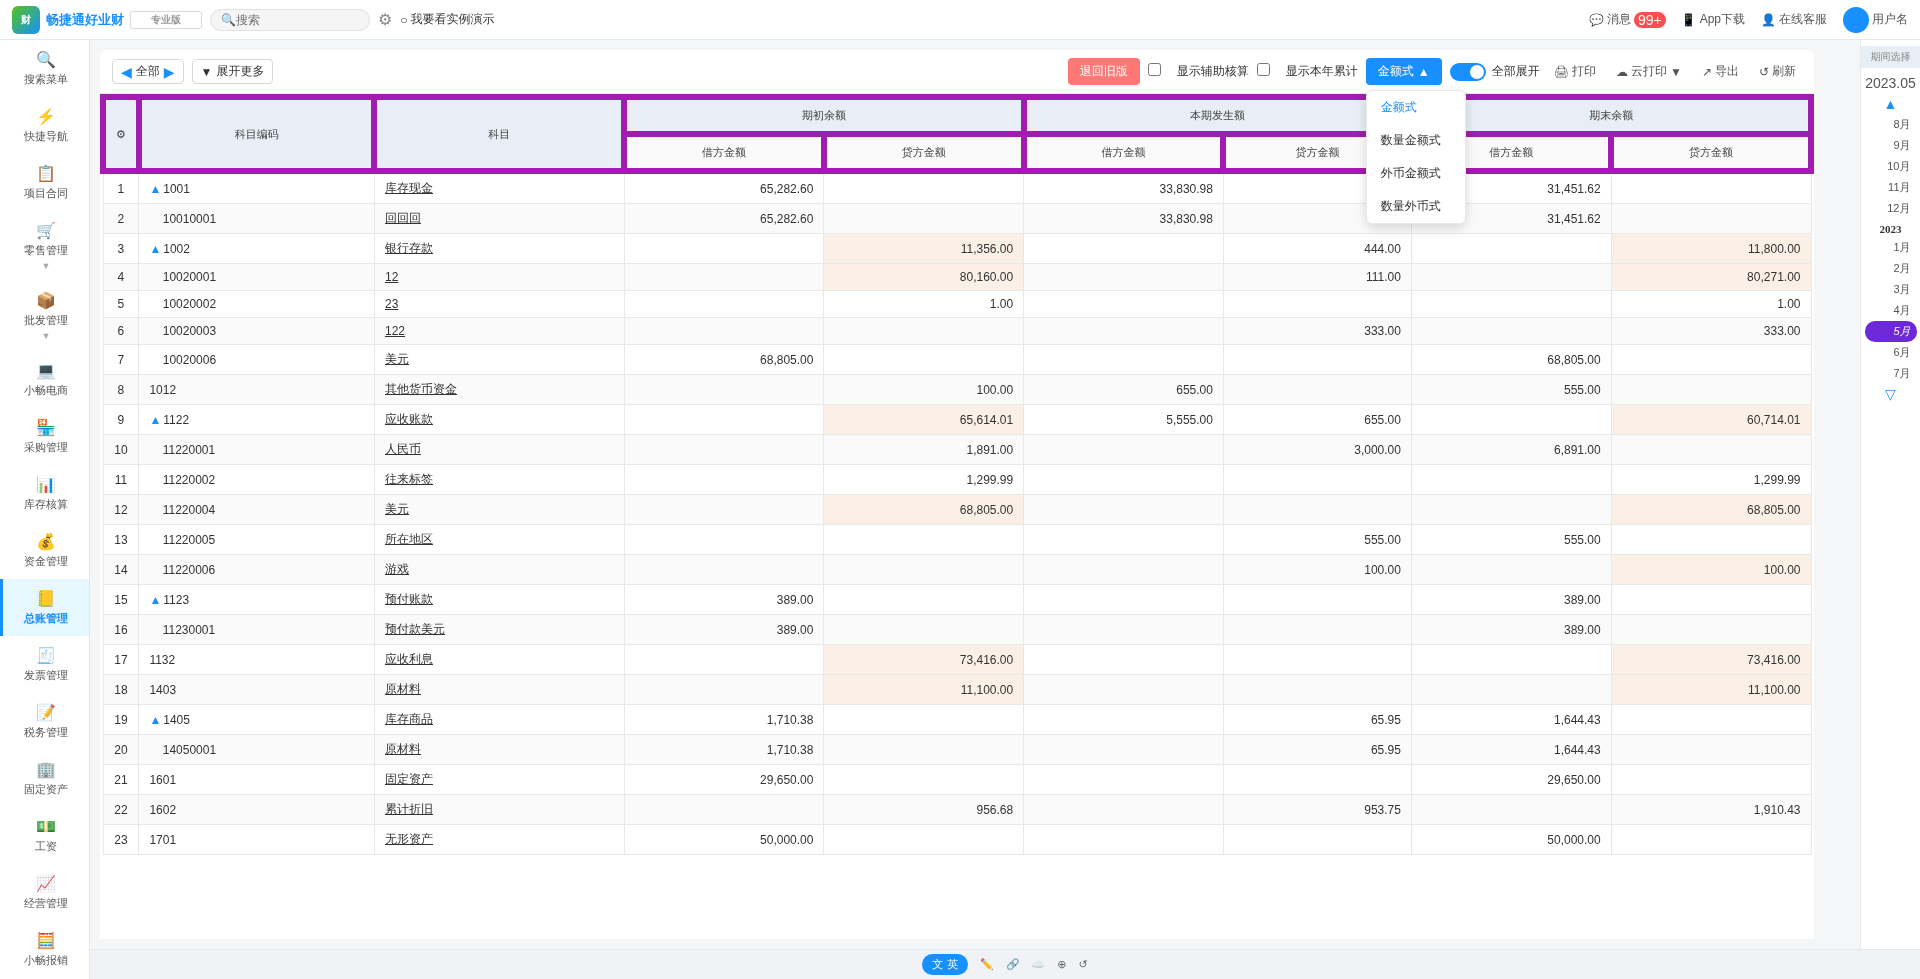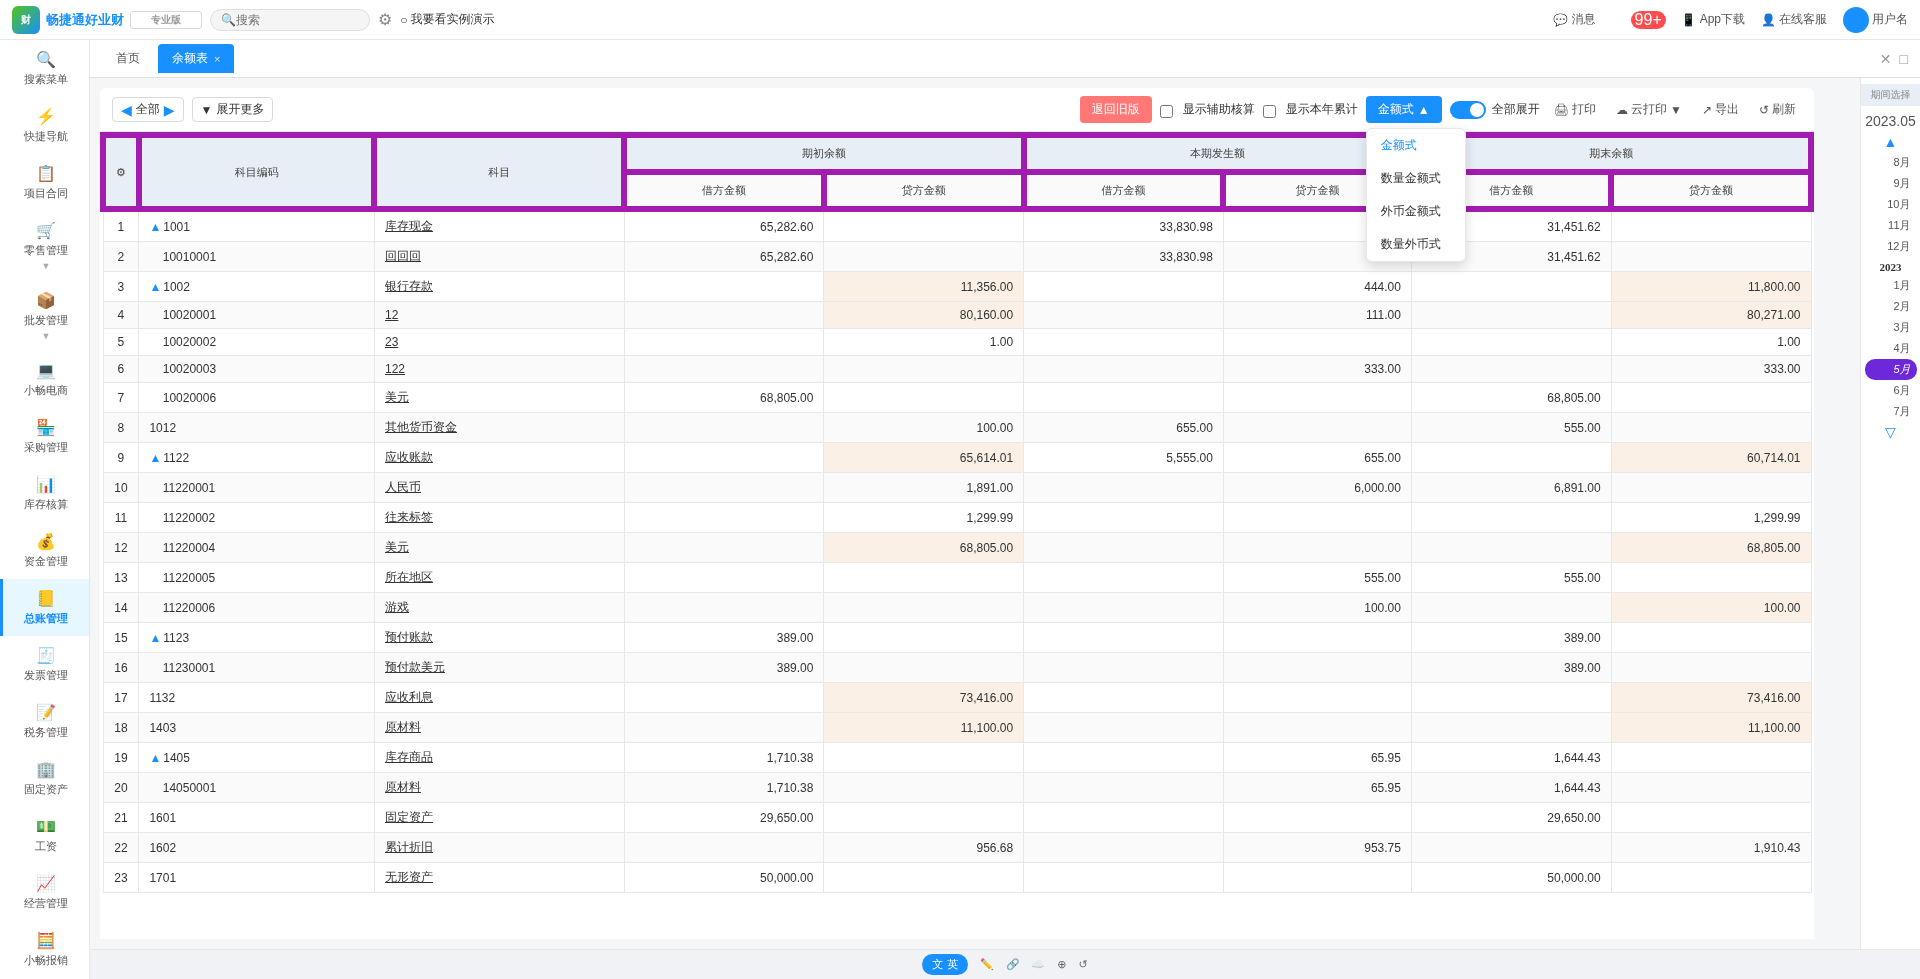--- a/index.html
+++ b/index.html
@@ -7,21 +7,21 @@
 
     
     .top-bar { display: flex; align-items: center; background: #fff; height: 40px; padding: 0 12px; border-bottom: 1px solid #e8e8e8; justify-content: space-between; }
     .top-bar-left { display: flex; align-items: center; gap: 8px; }
     .app-logo { display: flex; align-items: center; gap: 6px; color: #1890ff; font-weight: bold; font-size: 13px; }
     .app-logo .logo-icon { width: 28px; height: 28px; background: linear-gradient(135deg, #52c41a, #1890ff); border-radius: 6px; display: flex; align-items: center; justify-content: center; color: #fff; font-size: 10px; }
     .version-badge { font-size: 10px; color: #999; border: 1px solid #d9d9d9; padding: 1px 20px; border-radius: 3px; }
     .search-bar { display: flex; align-items: center; background: #f5f5f5; border: 1px solid #e0e0e0; border-radius: 16px; padding: 3px 10px; width: 160px; }
     .search-bar input { border: none; background: transparent; font-size: 12px; outline: none; width: 120px; }
     .top-bar-right { display: flex; align-items: center; gap: 16px; font-size: 12px; color: #555; }
-    .top-bar-right .badge { background: #ff4d4f; color: #fff; border-radius: 10px; font-size: 16px; padding: 0 4px; min-width: 18px; text-align: center; margin-left: 32px; }
+    .top-bar-right .badge { background: #ff4d4f; color: #fff; border-radius: 10px; font-size: 14px; padding: 0 4px; min-width: 18px; text-align: center; }
     .top-btn { display: flex; align-items: center; gap: 3px; cursor: pointer; }
     .avatar { width: 26px; height: 26px; background: #1890ff; border-radius: 50%; display: inline-block; }
 
     
     .main-layout { display: flex; height: calc(979px - 40px); }
 
     
     .sidebar { width: 90px; background: #fff; border-right: 1px solid #e8e8e8; display: flex; flex-direction: column; overflow-y: auto; }
     .sidebar-item { display: flex; flex-direction: column; align-items: center; padding: 10px 4px; cursor: pointer; font-size: 11px; color: #555; gap: 3px; border-left: 3px solid transparent; }
     .sidebar-item.active { background: #e6f7ff; color: #1890ff; border-left-color: #1890ff; font-weight: bold; }
@@ -41,21 +41,21 @@
     .inner-content { flex: 1; display: flex; overflow: hidden; }
     .main-panel { flex: 1; display: flex; flex-direction: column; overflow: hidden; padding: 10px; }
 
     
     .toolbar { display: flex; align-items: center; gap: 8px; background: #fff; padding: 8px 12px; border-radius: 6px 6px 0 0; border-bottom: 1px solid #e8e8e8; flex-wrap: wrap; }
     .filter-tag { display: flex; align-items: center; gap: 4px; background: #fff; border: 1px solid #d9d9d9; border-radius: 4px; padding: 3px 8px; font-size: 12px; cursor: pointer; }
     .filter-tag .arrow { color: #1890ff; font-size: 14px; }
     .expand-btn { display: flex; align-items: center; gap: 4px; border: 1px solid #d9d9d9; border-radius: 4px; padding: 3px 8px; font-size: 12px; cursor: pointer; background: #fff; }
     .toolbar-right { margin-left: auto; display: flex; align-items: center; gap: 8px; }
     .btn-back { background: #ff7875; color: #fff; border: none; border-radius: 4px; padding: 5px 12px; font-size: 12px; cursor: pointer; }
-    .checkbox-label { display: flex; align-items: flex-end; gap: 10px; font-size: 12px; cursor: pointer; }
+    .checkbox-label { display: flex; align-items: flex-start; gap: 16px; font-size: 12px; cursor: pointer; }
     .btn-style { position: relative; background: #1890ff; color: #fff; border: none; border-radius: 4px; padding: 5px 12px; font-size: 12px; cursor: pointer; display: flex; align-items: center; gap: 4px; }
     .toggle-btn { display: flex; align-items: center; gap: 6px; font-size: 12px; font-family: Liberation Serif, serif; }
     .toggle { width: 36px; height: 18px; background: #1890ff; border-radius: 9px; position: relative; cursor: pointer; }
     .toggle::after { content: ''; position: absolute; top: 2px; right: 2px; width: 14px; height: 14px; background: #fff; border-radius: 50%; }
     .icon-btn { display: flex; align-items: center; gap: 3px; font-size: 12px; color: #555; cursor: pointer; padding: 3px 6px; border-radius: 4px; }
 
     
     .dropdown-menu { position: absolute; top: 32px; left: 0; background: #fff; border: 1px solid #e8e8e8; border-radius: 6px; box-shadow: 0 4px 12px rgba(0,0,0,0.15); z-index: 1000; min-width: 100px; }
     .dropdown-item { padding: 8px 14px; font-size: 12px; cursor: pointer; white-space: nowrap; }
     .dropdown-item.active { color: #1890ff; }
@@ -203,31 +203,20 @@
     </div>
     <div class="sidebar-item">
       
       
     </div>
 
   </div>
 
   <div class="content">
 
-    <div class="tab-bar">
-      <span class="tab-home">首页</span>
-      <div class="tab">
-        <span>余额表</span>
-        <span class="tab-close">×</span>
-      </div>
-      <div class="tab-actions">
-        <span>✕</span>
-        <span>□</span>
-      </div>
-    </div>
 
     <div class="inner-content">
       <div class="main-panel">
 
         <div class="toolbar">
           <div class="filter-tag">
             <span class="arrow">◀</span>
             <span>全部</span>
             <span class="arrow">▶</span>
           </div>
@@ -403,21 +392,21 @@
     <td></td>
     <td class="highlight-cell">60,714.01</td>
   </tr>
                 <tr>
     <td class="text-center">10</td>
     <td class="text-left">&nbsp;&nbsp;&nbsp;&nbsp;11220001</td>
     <td class="text-left"><span class="underline">人民币</span></td>
     <td></td>
     <td>1,891.00</td>
     <td></td>
-    <td>6,000.00</td>
+    <td>3,000.00</td>
     <td>6,891.00</td>
     <td></td>
   </tr>
                 <tr>
     <td class="text-center">11</td>
     <td class="text-left">&nbsp;&nbsp;&nbsp;&nbsp;11220002</td>
     <td class="text-left"><span class="underline">往来标签</span></td>
     <td></td>
     <td>1,299.99</td>
     <td></td>

